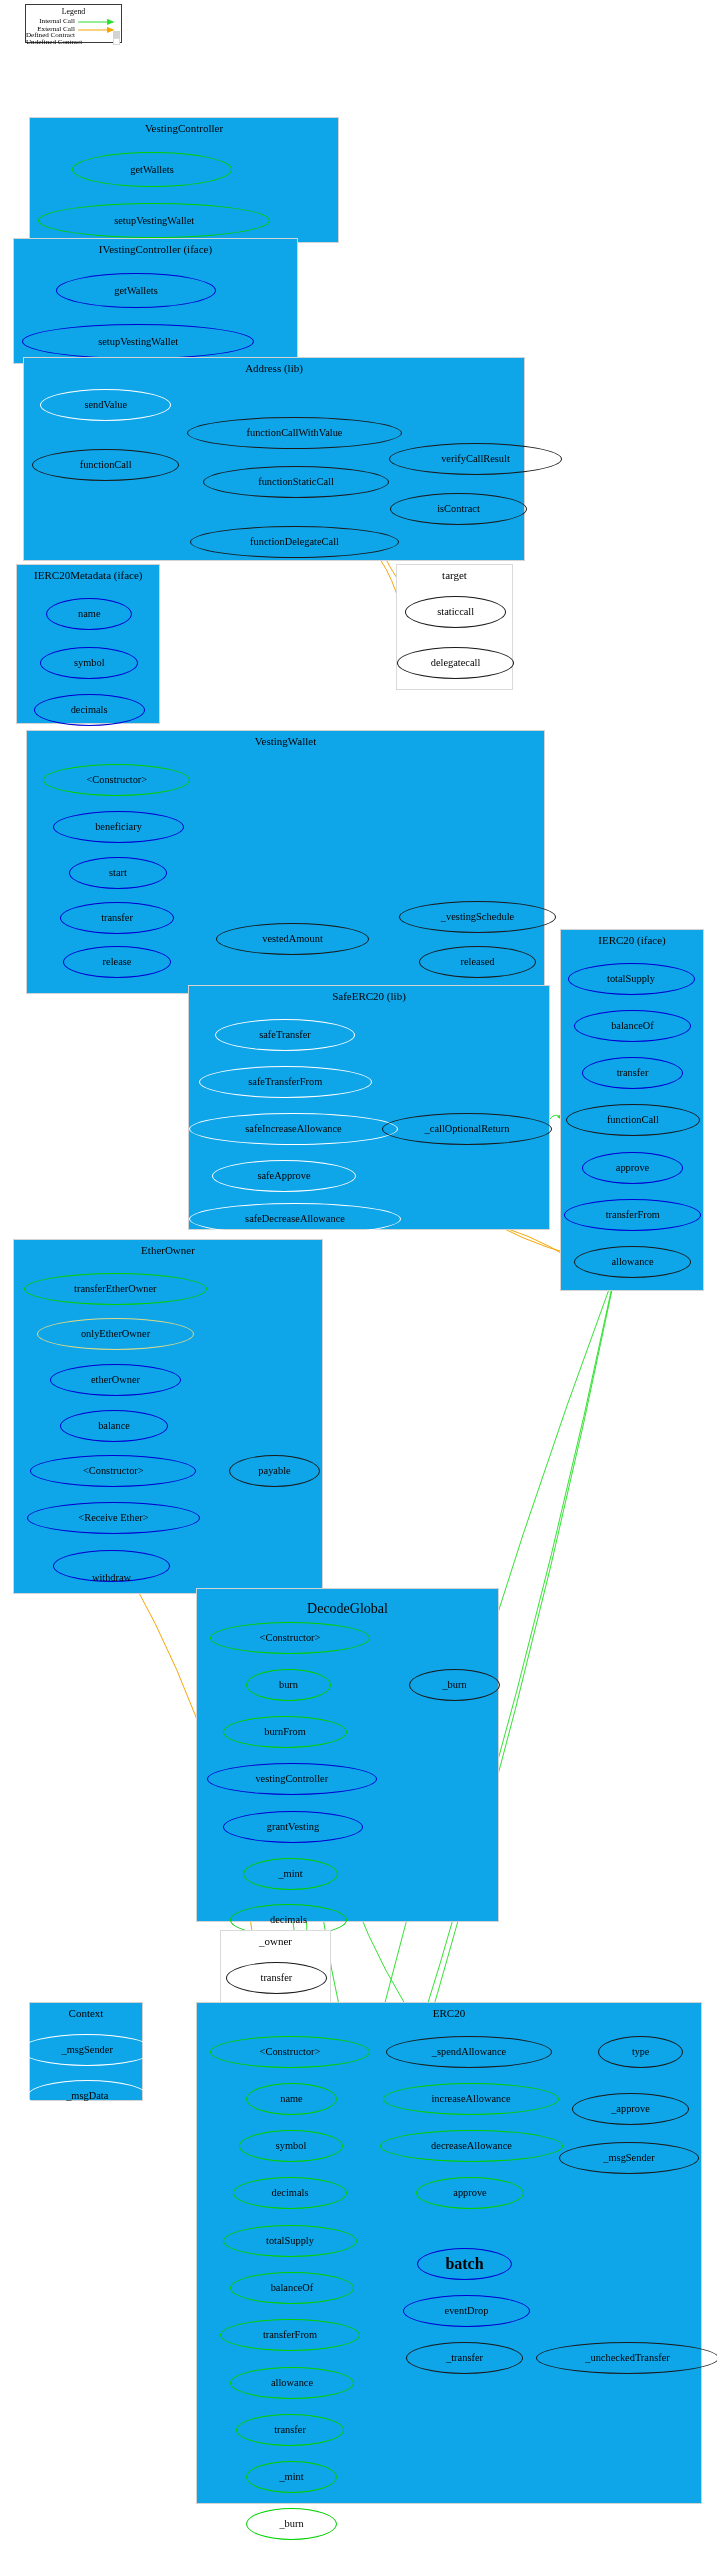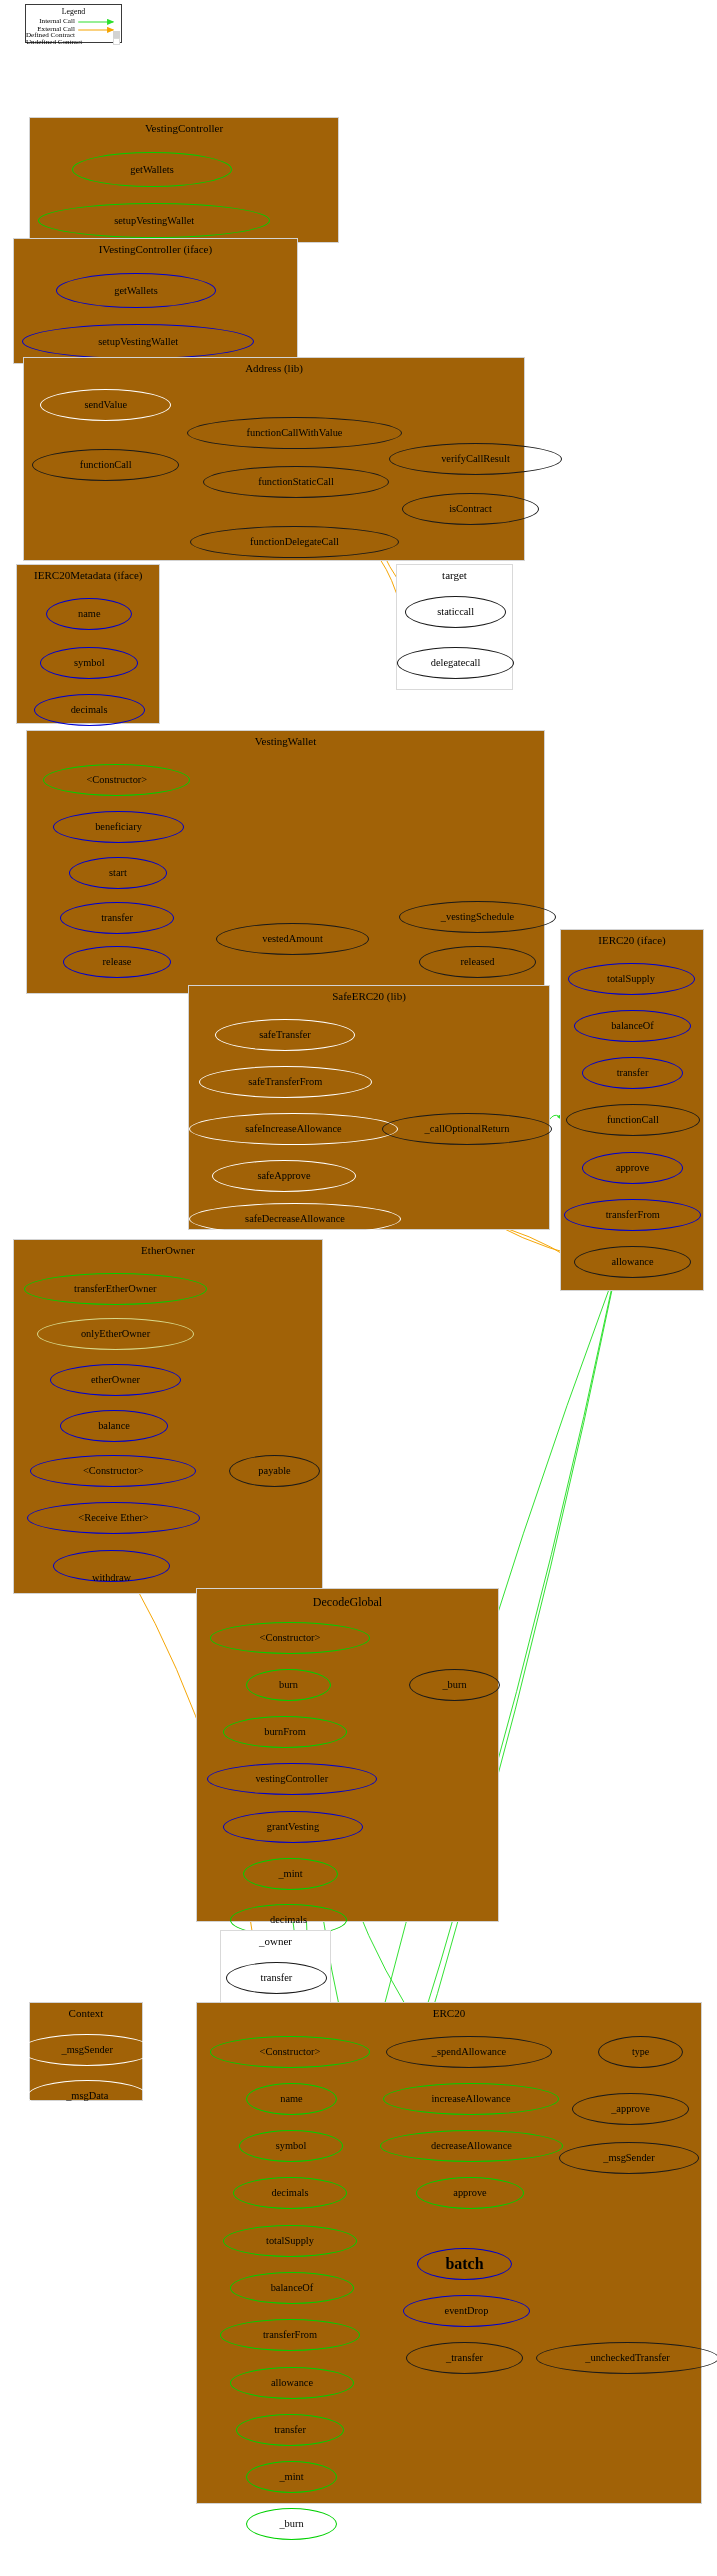--- a/index.html
+++ b/index.html
@@ -1,21 +1,21 @@
 <!DOCTYPE html>
 <html style="font-size:10.4px"><head>
 <meta charset="utf-8">
 <title>Solidity Call Graph</title>
 <style>
   html,body{margin:0;padding:0;background:#ffffff;}
   body{font-family:"Liberation Serif","DejaVu Serif",serif;color:#000;}
   #canvas{position:relative;width:718px;height:2576px;background:#fff;overflow:hidden;}
   svg#edges{position:absolute;left:0;top:0;width:718px;height:2576px;pointer-events:none;}
   .cluster{position:absolute;box-sizing:border-box;}
-  .cluster.defined{background:#a16207;border:0.6px solid #d3d3d3;padding-left:25px;}
+  .cluster.defined{background:#0ea5e9;border:0.6px solid #d3d3d3;padding-left:25px;}
   .cluster.undefined{background:#ffffff;border:0.6px solid #d9d9d9;}
   .cluster-title{position:absolute;left:0;width:100%;text-align:center;font-size:7.1px;line-height:7.8px;color:#000;white-space:nowrap;}
   .node{position:absolute;box-sizing:border-box;border-radius:50%;border:0.8px solid #000;
         display:flex;align-items:center;justify-content:center;text-align:center;
         font-size:6.8px;line-height:7.1px;color:#000;white-space:nowrap;background:transparent;}
   .node.c-green{border-color:#00d000;}
   .node.c-blue{border-color:#0000d0;}
   .node.c-black{border-color:#1a1a1a;}
   .node.c-white{border-color:#ffffff;}
   .node.c-khaki{border-color:#d9d98a;}
@@ -178,21 +178,21 @@
         </div>
         <div class="node c-black" style="left: 179px; top: 108px; width: 186px; height: 32px; font-size: 10.4px;">
           <span>functionStaticCall</span>
         </div>
         <div class="node c-black" style="left: 166px; top: 168px; width: 209px; height: 32px; font-size: 10.4px;">
           <span>functionDelegateCall</span>
         </div>
         <div class="node c-black" style="left: 365px; top: 85px; width: 173px; height: 32px; font-size: 10.4px;">
           <span>verifyCallResult</span>
         </div>
-        <div class="node c-black" style="left: 378px; top: 135px; width: 137px; height: 32px; font-size: 10.4px; align-items: center;">
+        <div class="node c-black" style="left: 366px; top: 135px; width: 137px; height: 32px; font-size: 10.4px; align-items: center;">
           <span>isContract</span>
         </div>
       </div>
       <div class="cluster undefined" style="left: 396px; top: 564px; width: 117px; height: 126px;">
         <div class="cluster-title" style="top: 6.5px; font-size: 11px;">target</div>
         <div class="node c-black" style="left: 8.2px; top: 31px; width: 101px; height: 32px; font-size: 10.4px;">
           <span>staticcall</span>
         </div>
         <div class="node c-black" style="left: 0px; top: 82px; width: 117px; height: 32px; font-size: 10.4px;">
           <span>delegatecall</span>
@@ -303,21 +303,21 @@
           <span>&lt;Receive Ether&gt;</span>
         </div>
         <div class="node c-blue" style="left: 39px; top: 310px; width: 117px; height: 32px; font-size: 10.4px; align-items: flex-end;">
           <span>withdraw</span>
         </div>
         <div class="node c-black" style="left: 215px; top: 215px; width: 91px; height: 32px; font-size: 10.4px;">
           <span>payable</span>
         </div>
       </div>
       <div class="cluster defined" style="left: 196px; top: 1588px; width: 303px; height: 334px;">
-        <div class="cluster-title" style="top: 10px; font-size: 12px;">DecodeGlobal</div>
+        <div class="cluster-title" style="top: 16px; font-size: 14px;">DecodeGlobal</div>
         <div class="node c-green" style="left: 13px; top: 33px; width: 160px; height: 32px; font-size: 10.4px;">
           <span>&lt;Constructor&gt;</span>
         </div>
         <div class="node c-green" style="left: 49px; top: 80px; width: 85px; height: 32px; font-size: 10.4px;">
           <span>burn</span>
         </div>
         <div class="node c-green" style="left: 26px; top: 127px; width: 124px; height: 32px; font-size: 10.4px;">
           <span>burnFrom</span>
         </div>
         <div class="node c-blue" style="left: 9.8px; top: 174px; width: 170px; height: 32px; font-size: 10.4px;">

